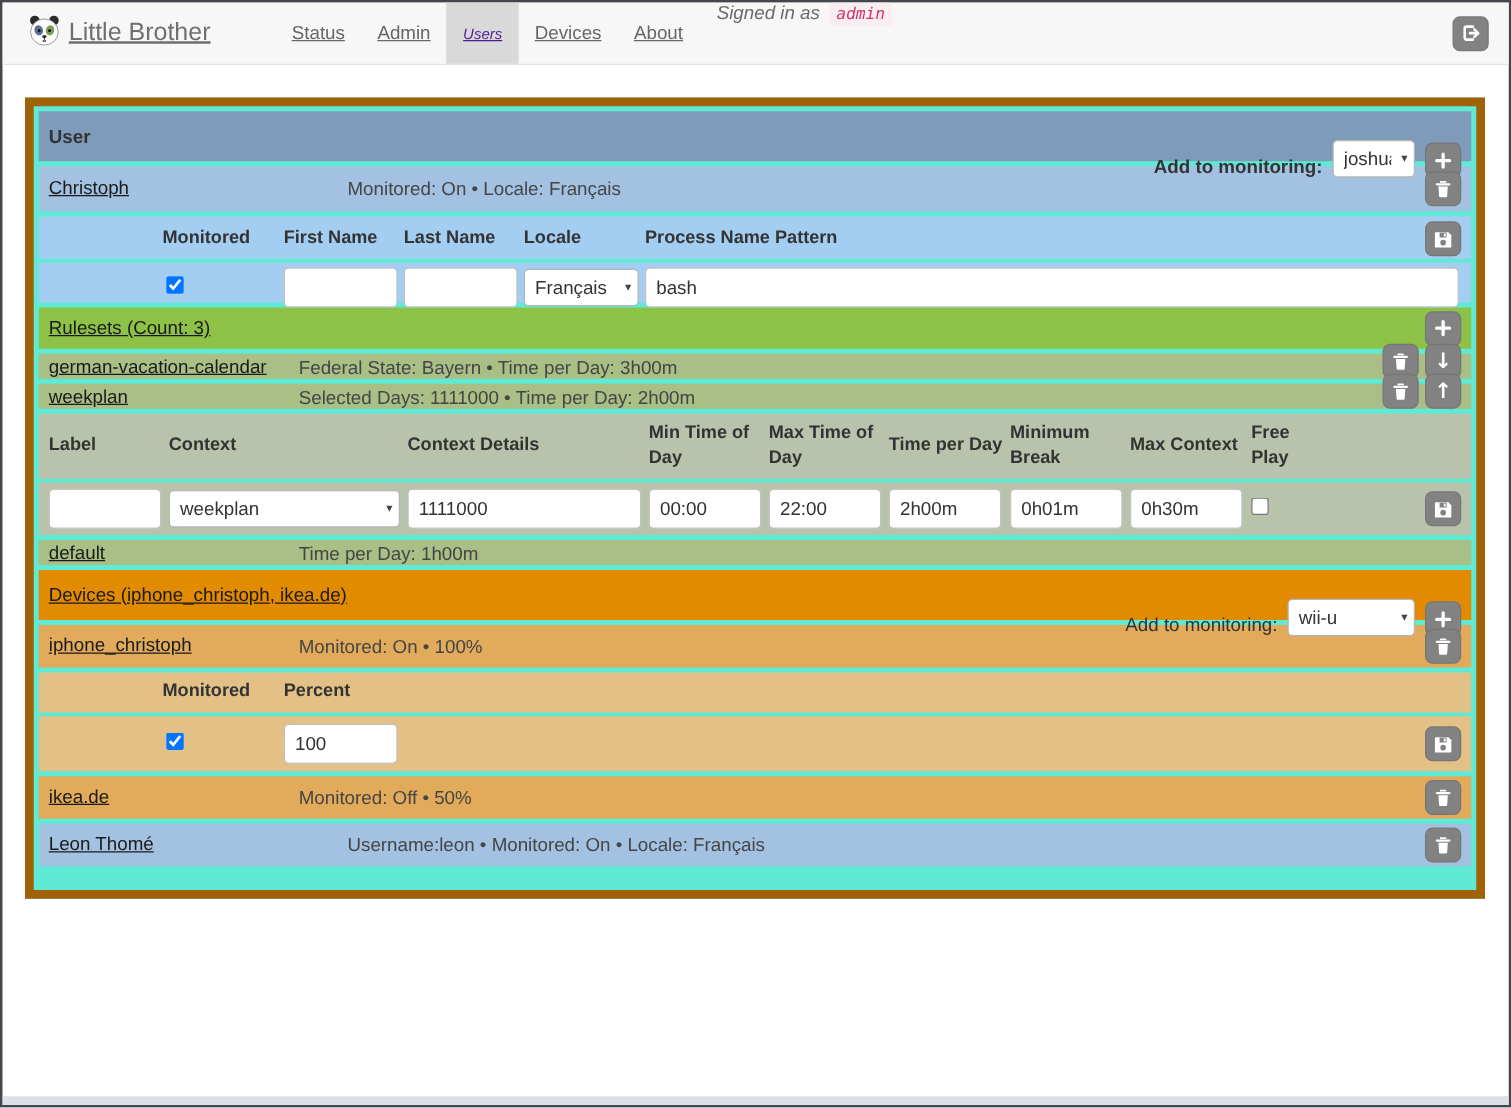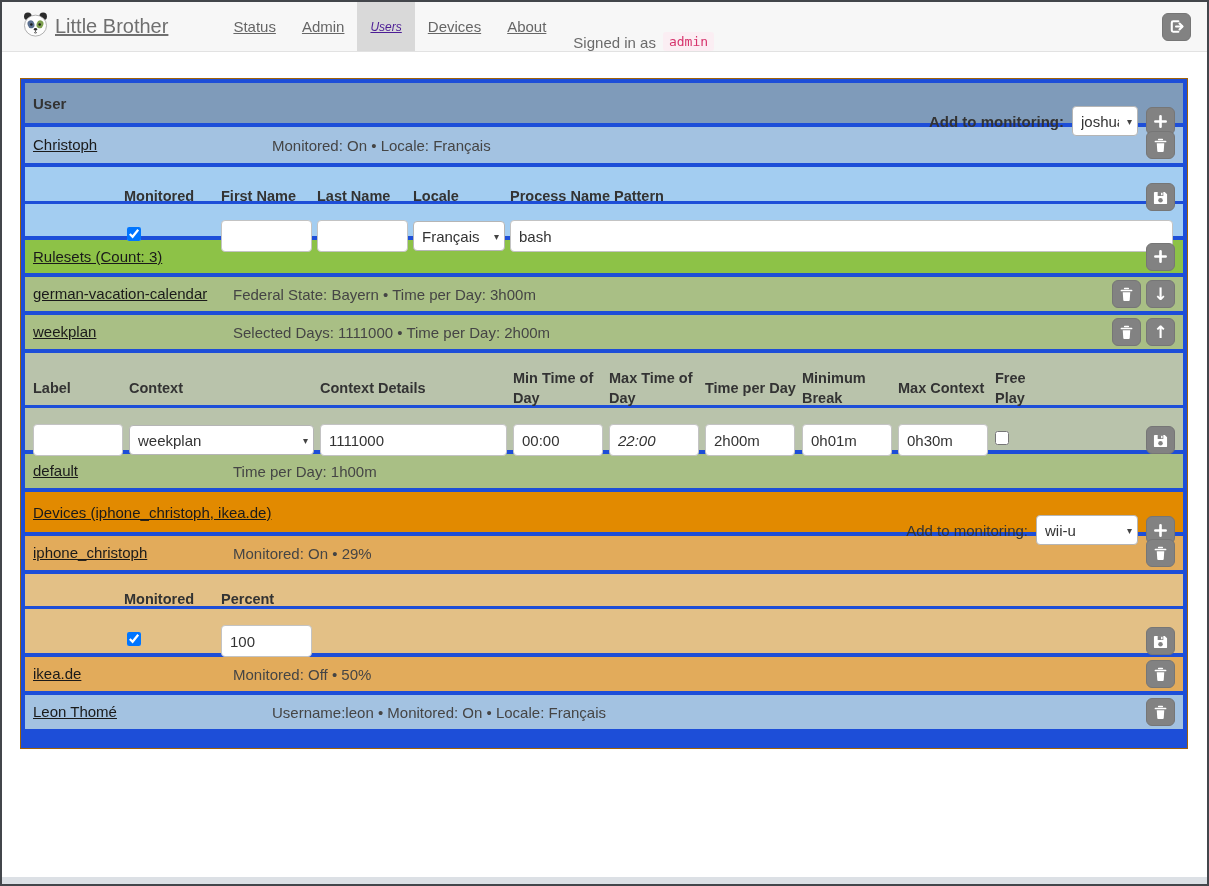--- a/index.html
+++ b/index.html
@@ -7,65 +7,65 @@
   body { font-family:"Liberation Sans","DejaVu Sans",sans-serif; background:#fff; }
   .viewport { position:relative; width:1209px; height:886px; border:2px solid #43464b; background:#fff; overflow:hidden; }
 
   
   .topnav { display:flex; align-items:stretch; height:50px; background:#f7f7f7; border-bottom:1px solid #e2e2e2; padding-left:20px; }
   .brand { display:flex; align-items:center; gap:6px; text-decoration:none; margin-right:52px; }
   .brand-text { font-size:20px; color:#6f6f6f; text-decoration:underline; }
   .nav-items { display:flex; align-items:stretch; }
   .nav-item { display:flex; align-items:center; padding:0 13px; font-size:15px; color:#666; text-decoration:underline; cursor:pointer; }
   .nav-item.active { background:#d9d9d9; font-size:12px; color:#4c1d95;font-style:italic; }
-  .signed-in { display:flex; align-items:flex-end; margin-left:14px; gap:7px; }
+  .signed-in { display:flex; align-items:flex-start; margin-left:14px; gap:7px;font-style:italic; }
   .signed-in-label { font-size:15px; color:#6b6b6b; }
   .admin-badge { font-family:"DejaVu Sans Mono",monospace; font-size:13px; color:#d6336c; background:#fbeef3; padding:2px 6px; border-radius:3px; }
   .logout-btn { margin-left:auto; align-self:center; margin-right:16px; }
 
   
   .gbtn { width:29px; height:28px; background:#828282; border:1px solid #767676; border-radius:6px; display:inline-flex; align-items:center; justify-content:center; cursor:pointer; padding:0; flex:0 0 auto; }
   .gbtn svg { display:block; }
   .gbtn .glyph { color:#fff; font-family:"DejaVu Sans",sans-serif; font-size:17px; font-weight:bold; line-height:1; }
 
   
-  .content { margin:26px 19px 0 18px; border:1px solid #a16207; padding:4px; background:#1d4ed8; }
+  .content { margin:26px 19px 0 18px; border:7px solid #a16207; padding:4px; background:#5eead4; }
   .row { display:flex; align-items:center; padding:0 8px; margin-bottom:4px; }
   .row:last-child { margin-bottom:15px; }
 
   .sec-user    { background:#7f9bba; height:40px; }
   .row-blue    { background:#a3c2e1; height:36px;gap:39px; }
   .form-blue   { background:#a3cdf1; }
   .sec-green   { background:#8dc247; height:33px; }
-  .row-sage    { background:#a9bf85; height:34px; }
+  .row-sage    { background:#a9bf85; height:20px;align-items:flex-end; }
   .form-olive  { background:#b9c3ab; }
   .sec-orange  { background:#e28a00; height:40px; }
   .row-tan     { background:#e2ab5b; height:34px; }
   .form-tan    { background:#e3c086; }
 
   .sec-title { font-size:15px; font-weight:bold; color:#333; }
   .link { font-size:15px; color:#1a1a1a; text-decoration:underline; cursor:pointer; }
   .title-cell { width:200px; flex:0 0 auto; }
   .summary { font-size:15px; color:#454545; }
   .spacer { flex:1 1 auto; }
   .btn-group { display:flex; gap:5px; }
 
-  .add-ctl { display:flex; align-items:center; gap:8px;margin-top:36px; }
+  .add-ctl { display:flex; align-items:flex-end; gap:8px;margin-top:36px; }
   .add-label { font-size:15px; color:#333; }
   .add-label.bold { font-weight:bold; }
 
   
   .sel { position:relative; display:inline-block; height:30px; }
   .sel select { appearance:none; -webkit-appearance:none; width:100%; height:30px; border:1px solid #b5b5b5; border-radius:4px; background:#fff; padding:0 18px 0 8px; font-size:15px; color:#333; }
   .sel .caret { position:absolute; right:6px; top:50%; transform:translateY(-50%); font-size:10px; color:#444; pointer-events:none; }
   .tinput { height:32px; border:1px solid #c3c3c3; border-radius:4px; background:#fff; padding:0 8px; font-size:15px; color:#333; width:91px; }
   input[type="checkbox"] { width:14px; height:14px; }
 
   
-  .fgrid { display:grid; align-items:center; padding:16px 8px; }
+  .fgrid { display:grid; align-items:center; padding:4px 8px; }
   .fhead { font-size:14.5px; font-weight:bold; color:#333; line-height:1.35; padding-right:4px; }
   .grid-user { grid-template-columns:91px 97px 96px 96px 97px 1fr 44px; }
   .grid-user.hdr { height:34px; margin-bottom:3px; }
   .grid-user.inp { height:32px; margin-bottom:4px; }
   .grid-rules { grid-template-columns:96px 191px 193px 96px 96px 97px 96px 97px 66px 1fr; }
   .grid-rules.hdr { height:52px; margin-bottom:3px; }
   .grid-rules.inp { height:42px; margin-bottom:4px; }
   .grid-dev { grid-template-columns:91px 97px 96px 1fr 44px; }
   .grid-dev.hdr { height:32px; margin-bottom:3px; }
   .grid-dev.inp { height:44px; margin-bottom:4px; }
@@ -255,21 +255,21 @@
     </div>
 
     <div class="fgrid grid-rules inp form-olive">
       <span><input class="tinput" type="text" style="width: 90px;" value=""></span>
       <span class="sel" style="width:185px">
         <select><option>weekplan</option></select>
         <span class="caret">▾</span>
       </span>
       <span><input class="tinput" type="text" style="width: 187px;" value="1111000"></span>
       <span><input class="tinput" type="text" style="width: 90px;" value="00:00"></span>
-      <span><input class="tinput" type="text" style="width: 90px; font-style: italic;" value="22:00"></span>
+      <span><input class="tinput" type="text" style="width: 90px;" value="22:00"></span>
       <span><input class="tinput" type="text" style="width: 90px;" value="2h00m"></span>
       <span><input class="tinput" type="text" style="width: 90px;" value="0h01m"></span>
       <span><input class="tinput" type="text" style="width: 90px;" value="0h30m"></span>
       <span><input type="checkbox" style=""></span>
       <button class="gbtn js-end">
         <span>
           <svg width="15" height="15" viewBox="0 0 16 16">
             <path d="M2 2h10.5L15 4.5V14a1 1 0 0 1-1 1H2a1 1 0 0 1-1-1V3a1 1 0 0 1 1-1z" fill="#fff"></path>
             <rect x="5" y="2.2" width="6" height="4.2" fill="#828282"></rect>
             <rect x="8.6" y="3" width="1.6" height="2.6" fill="#fff"></rect>
@@ -298,21 +298,21 @@
             <svg width="15" height="15" viewBox="0 0 16 16">
                 <path d="M8 2.5v11M2.5 8h11" stroke="#fff" stroke-width="2.8" stroke-linecap="round"></path>
               </svg>
           </span>
         </button>
       </div>
     </div>
 
     <div class="row row-tan">
       <span class="title-cell"><a class="link">iphone_christoph</a></span>
-      <span class="summary">Monitored: On • 29%</span>
+      <span class="summary">Monitored: On • 100%</span>
       <span class="spacer"></span>
       <button class="gbtn">
         <span>
           <svg width="15" height="15" viewBox="0 0 16 16">
             <path d="M6 1.6h4" stroke="#fff" stroke-width="1.6" stroke-linecap="round"></path>
             <path d="M2.6 3.7h10.8" stroke="#fff" stroke-width="1.8" stroke-linecap="round"></path>
             <path d="M4 5.6h8l-.55 8.3a1 1 0 0 1-1 .9H5.55a1 1 0 0 1-1-.9z" fill="#fff"></path>
           </svg>
         </span>
       </button>

